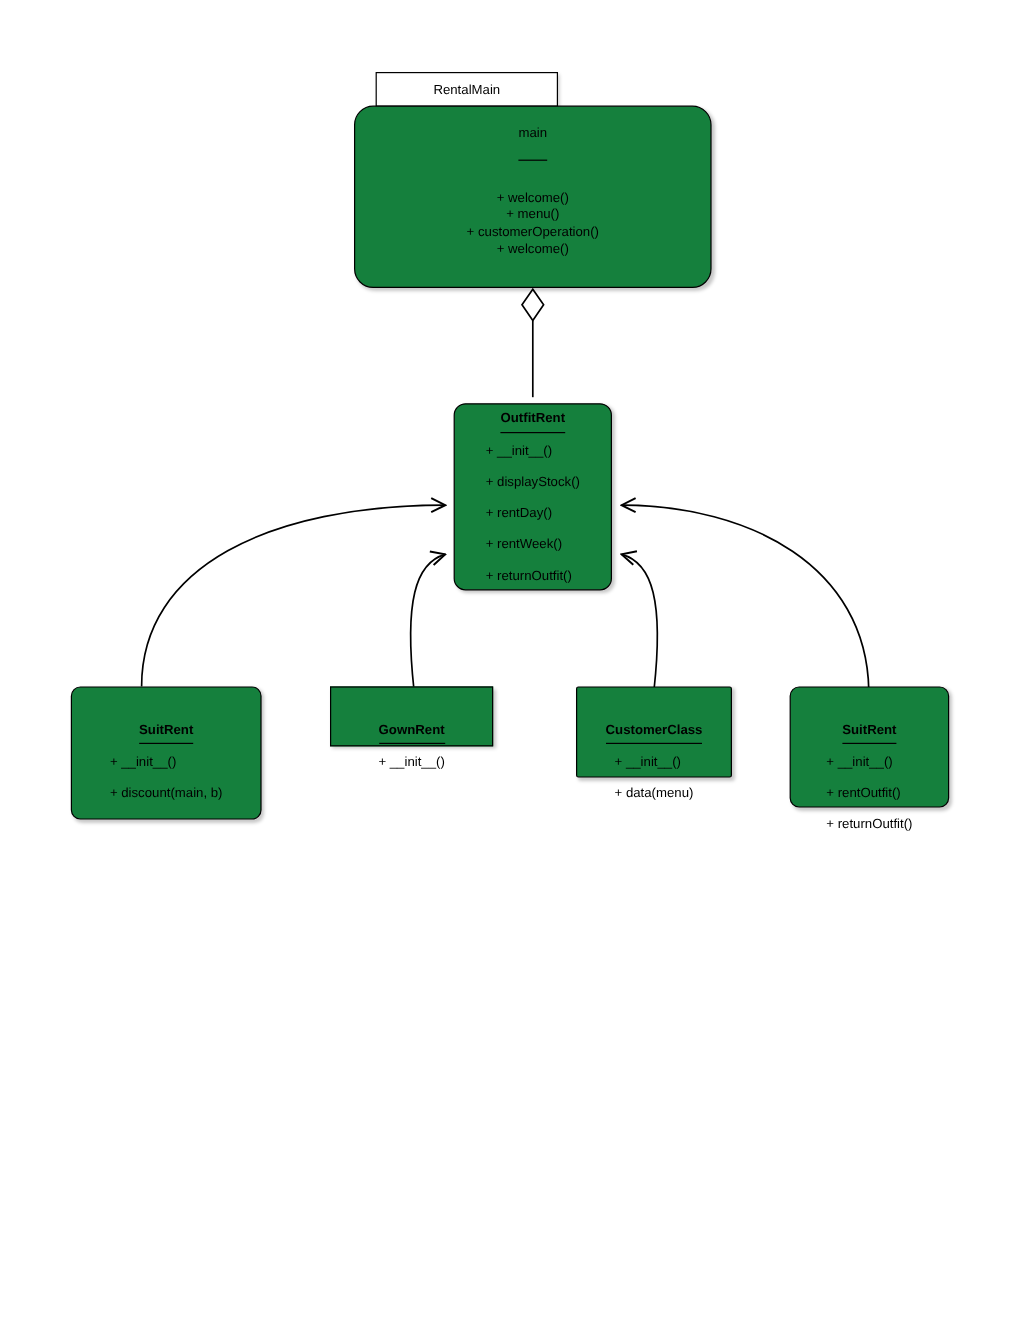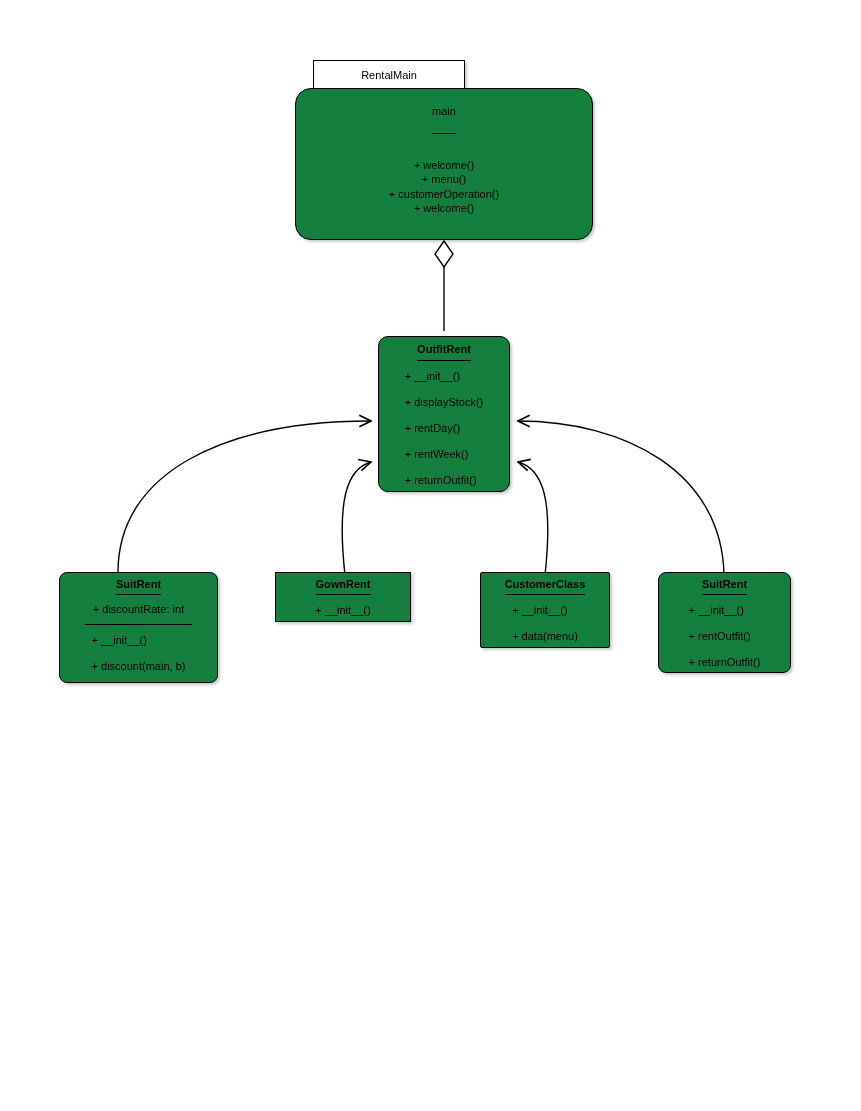--- a/index.html
+++ b/index.html
@@ -94,21 +94,21 @@
     left: 378px; top: 336px;
     width: 132px; height: 156px;
     border-radius: 10px;
   }
   .outfitrent-cls .cls-title { height: 23px; }
   
   .suitrent-cls      { left: 59px;  top: 572px; width: 159px; height: 111px; border-radius: 8px; }
   .gownrent-cls      { left: 275px; top: 572px; width: 136px; height: 50px;  border-radius: 0; }
   .customerclass-cls { left: 480px; top: 572px; width: 130px; height: 76px;  border-radius: 2px; }
   .customer-cls      { left: 658px; top: 572px; width: 133px; height: 101px; border-radius: 8px; }
-  .small-title { height: 21px; }
+  .small-title { height: 21px; margin-top: 25px; }
   .attr-row {
     padding: 2px 8px;
   }
   .attr-row .m { line-height: 25px; }
 </style>
 </head>
 <body>
 
 <div class="canvas">
 
@@ -151,23 +151,20 @@
       <div class="m">+ __init__()</div>
       <div class="m">+ displayStock()</div>
       <div class="m">+ rentDay()</div>
       <div class="m">+ rentWeek()</div>
       <div class="m">+ returnOutfit()</div>
     </div>
   </div>
 
   <div class="cls suitrent-cls">
     <div class="cls-title small-title">SuitRent</div>
-    <div class="attr-row cls-section">
-      <div class="m">+ discountRate: int</div>
-    </div>
     <div class="cls-body">
       <div class="m">+ __init__()</div>
       <div class="m">+ discount(main, b)</div>
     </div>
   </div>
 
   <div class="cls gownrent-cls">
     <div class="cls-title small-title">GownRent</div>
     <div class="cls-body">
       <div class="m">+ __init__()</div>

